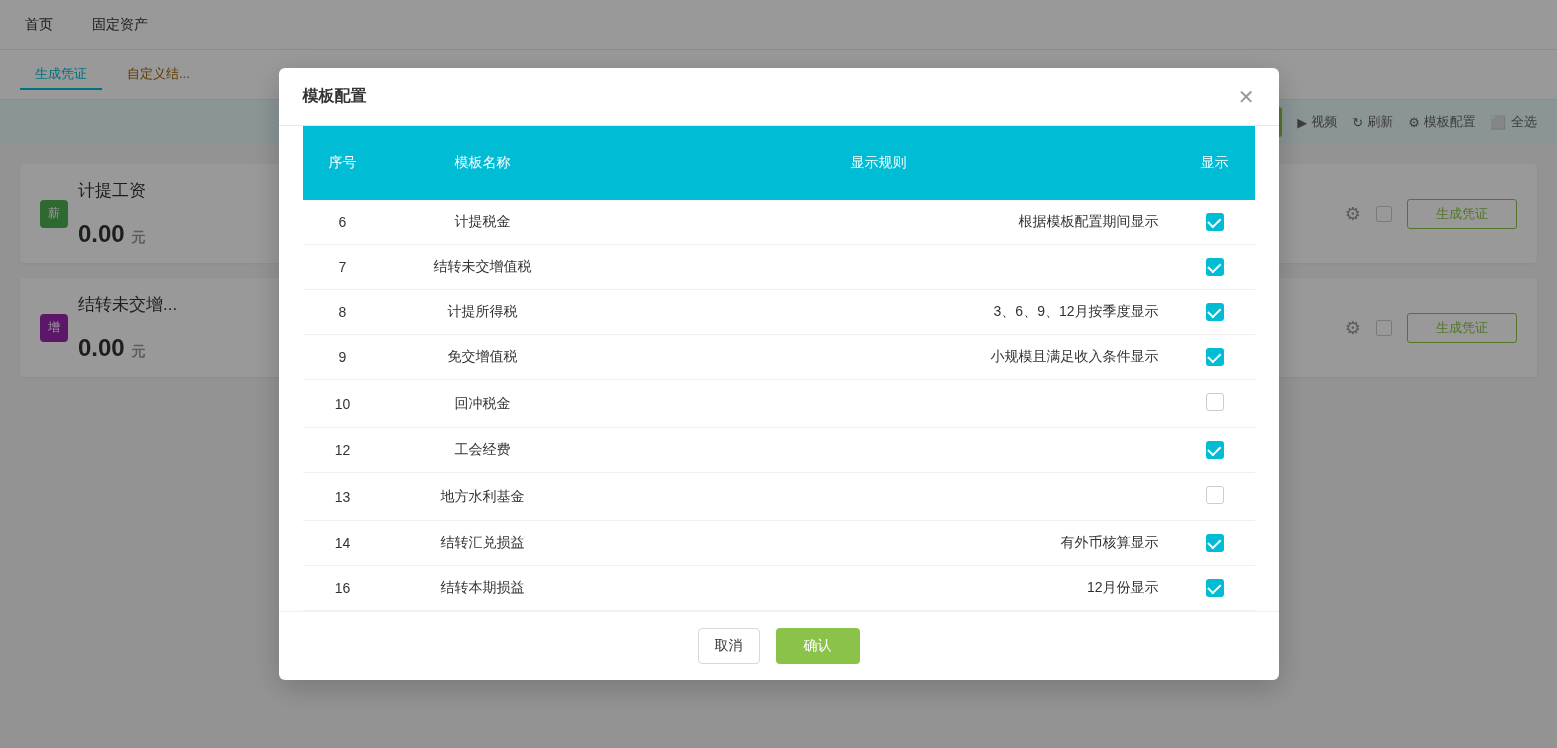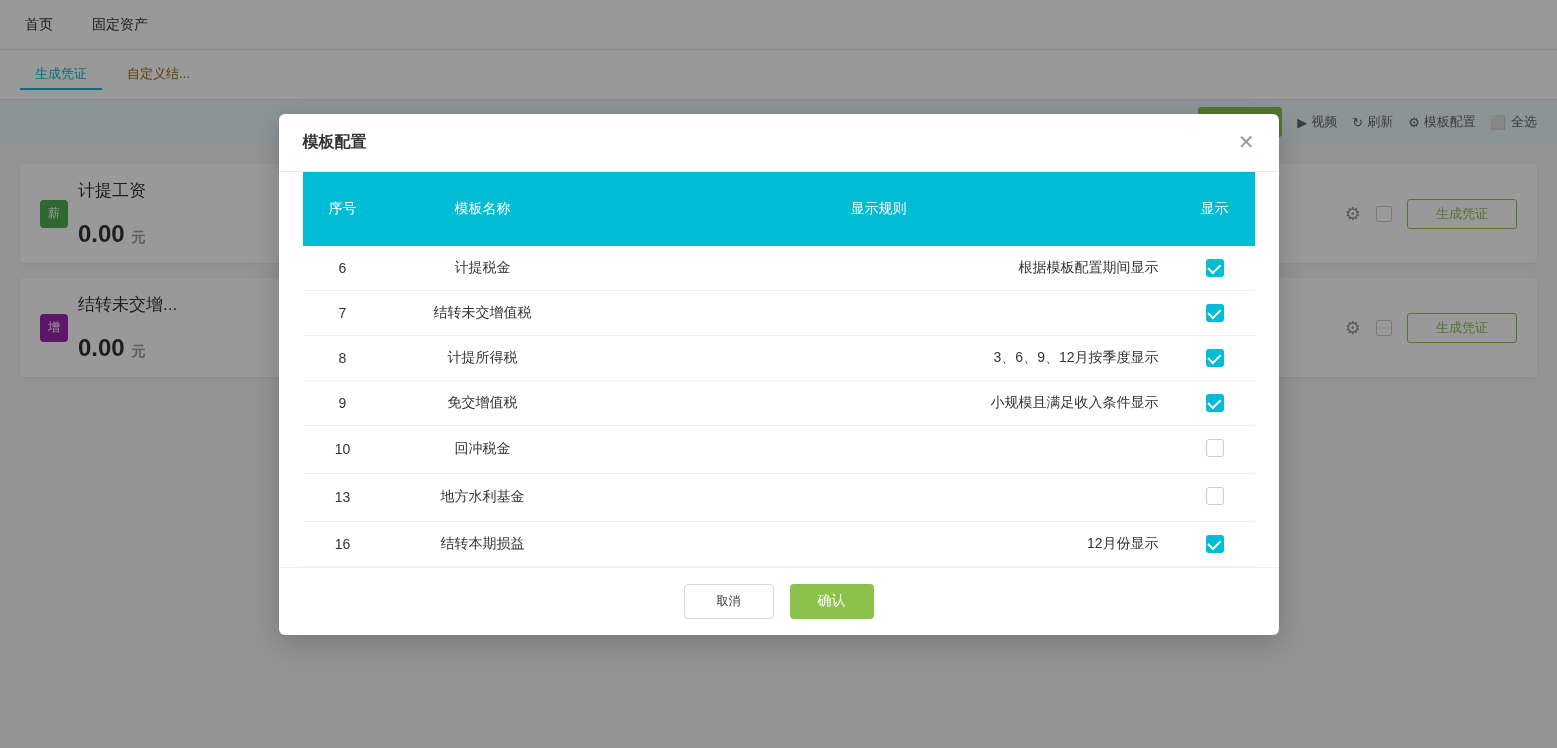--- a/index.html
+++ b/index.html
@@ -298,23 +298,23 @@
       padding: 16px 24px;
       display: flex;
       justify-content: center;
       gap: 16px;
       border-top: 1px solid #f0f0f0;
     }
     .btn-cancel {
       background: #fff;
       border: 1px solid #d9d9d9;
       color: #333;
-      padding: 8px 32px;
+      padding: 8px 16px;
       border-radius: 4px;
-      font-size: 12px;
+      font-size: 14px;
       cursor: pointer;
     }
     .btn-confirm {
       background: #8bc34a;
       border: none;
       color: #fff;
       padding: 8px 28px;
       border-radius: 4px;
       font-size: 14px;
       cursor: pointer;
@@ -438,24 +438,36 @@
               <td>小规模且满足收入条件显示</td>
               <td style="text-align: center;"><div class="cb-checked" style="margin: 0px auto;"></div></td>
             </tr>
             <tr>
               <td>10</td>
               <td>回冲税金</td>
               <td></td>
               <td style="text-align: center;"><div class="cb-unchecked" style="margin: 0px auto;"></div></td>
             </tr>
             <tr>
+              <td>12</td>
+              <td>工会经费</td>
+              <td></td>
+              <td style="text-align: center;"><div class="cb-checked" style="margin: 0px auto;"></div></td>
+            </tr>
+            <tr>
               <td>13</td>
               <td>地方水利基金</td>
               <td></td>
               <td style="text-align: center;"><div class="cb-unchecked" style="margin: 0px auto;"></div></td>
+            </tr>
+            <tr>
+              <td>14</td>
+              <td>结转汇兑损益</td>
+              <td>有外币核算显示</td>
+              <td style="text-align: center;"><div class="cb-checked" style="margin: 0px auto;"></div></td>
             </tr>
             <tr>
               <td>16</td>
               <td>结转本期损益</td>
               <td>12月份显示</td>
               <td style="text-align: center;"><div class="cb-checked" style="margin: 0px auto;"></div></td>
             </tr>
           </tbody>
       </table>
     </div>

